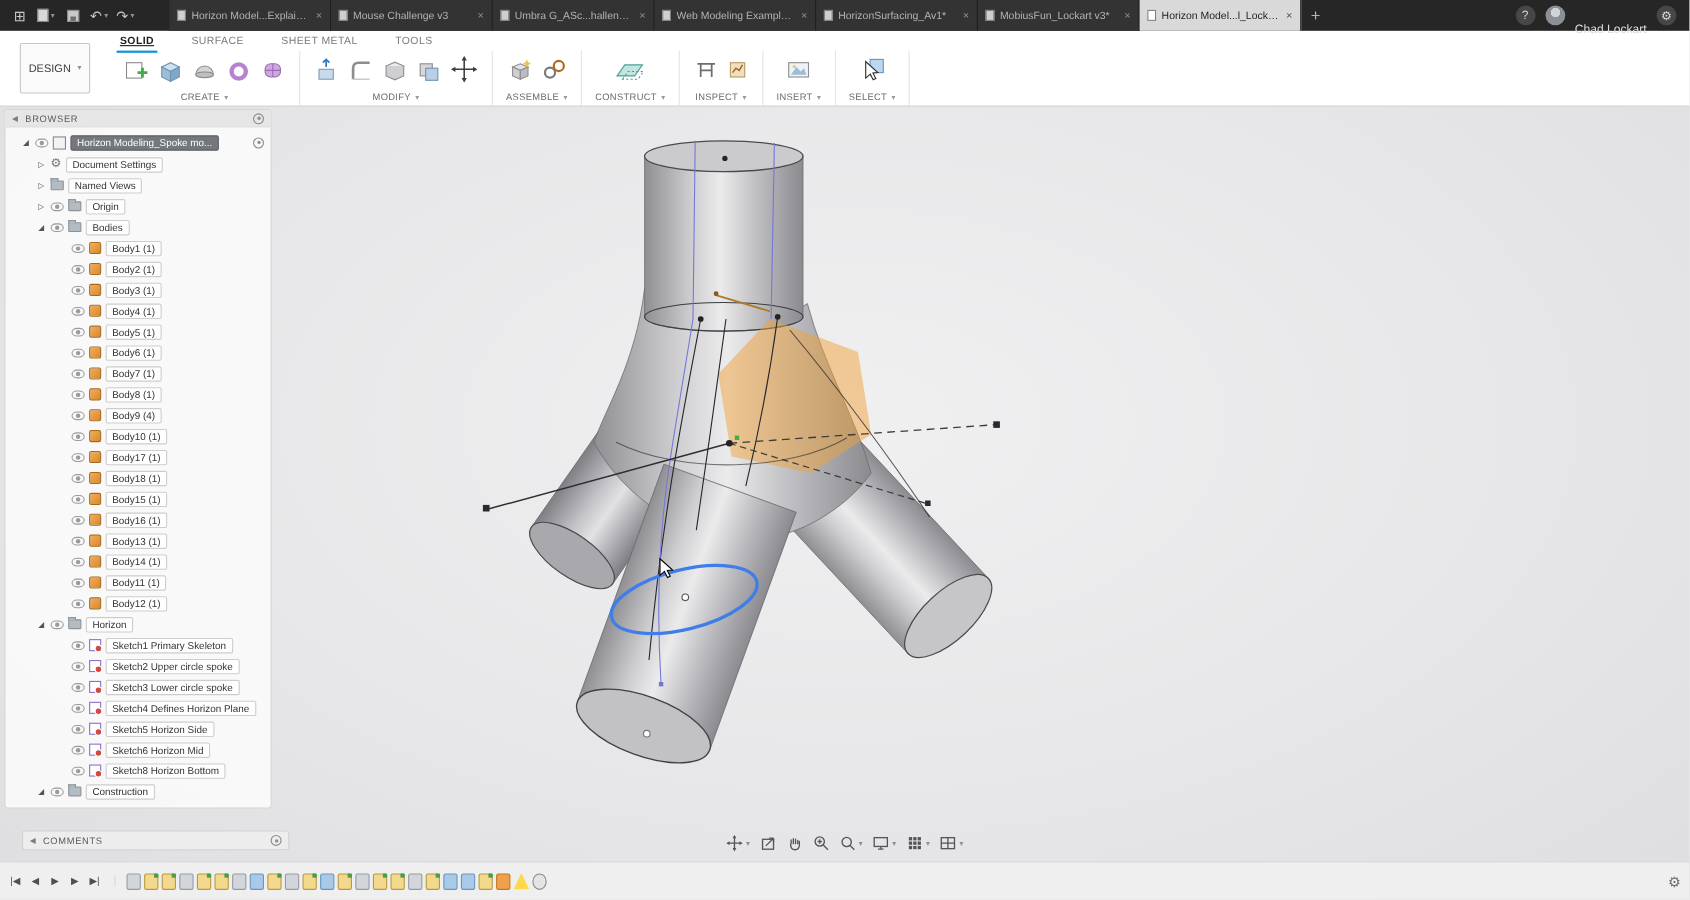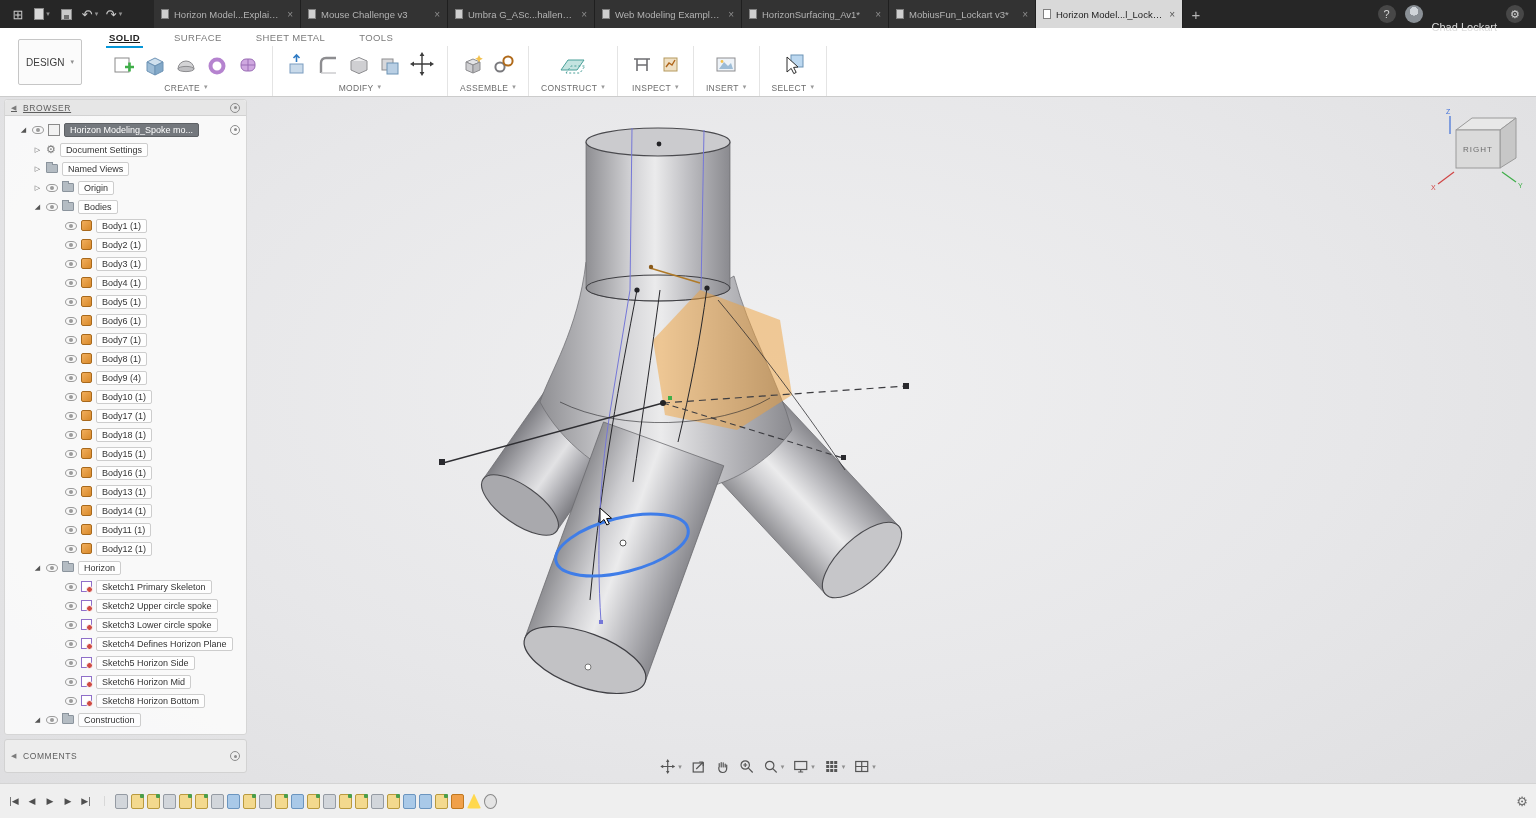--- a/index.html
+++ b/index.html
@@ -30,26 +30,26 @@
 
   
   .toolbar { position:absolute; top:28px; left:0; right:0; height:69px; background:#ffffff; border-bottom:1px solid #cccccc; z-index:30; }
   .design-btn { position:absolute; left:18px; top:11px; width:64px; height:46px; border:1px solid #c6c6c6; border-radius:2px; display:flex; align-items:center; justify-content:center; gap:4px; font-size:10px; color:#3c3c3c; background:#fbfbfb; }
   .ribbon-tabs { position:absolute; left:106px; top:1px; display:flex; gap:28px; }
   .ribbon-tab { font-size:9.5px; color:#7a7a7a; padding:3px 3px 3px; letter-spacing:.4px; border-bottom:2px solid transparent; }
   .ribbon-tab.active { color:#1c1c1c; font-weight:bold; border-bottom-color:#0696d7;text-decoration:underline; }
   .ribbon-groups { position:absolute; left:100px; top:18px; display:flex; height:50px; }
   .rgroup { display:flex; flex-direction:column; align-items:center; justify-content:space-between; padding:2px 12px 3px; border-right:1px solid #e4e4e4; }
   .rg-icons { display:flex; align-items:center; gap:7px; flex:1; }
-  .rg-label { font-size:8.5px; color:#6b6b6b; letter-spacing:.3px; display:flex; align-items:flex-start; gap:2px; }
+  .rg-label { font-size:8.5px; color:#6b6b6b; letter-spacing:.3px; display:flex; align-items:flex-end; gap:2px; }
   .rg-label .caret { color:#9a9a9a; }
 
   
   .browser { position:absolute; left:4px; top:99px; width:243px; background:rgba(251,251,251,.9); border:1px solid #d6d6d6; border-radius:3px; z-index:20; font-size:9px; color:#3f3f3f; }
-  .panel-header { height:16px; background:#e6e6e6; border-bottom:1px solid #d2d2d2; border-radius:3px 3px 0 0; display:flex; align-items:center; gap:6px; padding:0 6px; font-size:8.5px; color:#5d5d5d; letter-spacing:.6px;text-decoration:underline; }
+  .panel-header { height:16px; background:#e6e6e6; border-bottom:1px solid #d2d2d2; border-radius:3px 3px 0 0; display:flex; align-items:center; gap:6px; padding:0 6px; font-size:8.5px; color:#5d5d5d; letter-spacing:.6px; }
   .ph-spacer { flex:1; }
   .collapse-glyph { font-size:7px; color:#7c7c7c; }
   .target { width:10px; height:10px; border:1px solid #8c8c8c; border-radius:50%; position:relative; flex:0 0 auto; }
   .target::after { content:""; position:absolute; left:50%; top:50%; width:3px; height:3px; margin:-1.5px; border-radius:50%; background:#8c8c8c; }
   .tree { padding:3px 0 5px; }
   .trow { display:flex; align-items:center; height:19px; gap:4px; padding-right:6px; }
   .lvl0 { padding-left:14px; height:21px; }
   .lvl1 { padding-left:28px; }
   .lvl2 { padding-left:60px;text-align:center; }
   .tri { width:9px; font-size:7px; color:#555; text-align:center; flex:0 0 auto; }
@@ -67,21 +67,21 @@
   .trow .push { flex:1; }
 
   
   .canvas { position:absolute; left:0; top:97px; width:1536px; height:721px; background:radial-gradient(ellipse at 50% 40%, #f0f0f1 0%, #e7e7e9 55%, #dedee0 100%); z-index:1; }
   .canvas svg { display:block; }
 
   
   .viewcube { position:absolute; right:12px; top:104px; z-index:25; }
 
   
-  .comments { position:absolute; left:4px; bottom:45px; width:243px; height:18px; background:#ededed; border:1px solid #d2d2d2; border-radius:3px; display:flex; align-items:center; gap:6px; padding:16px 6px; font-size:8.5px; color:#5d5d5d; letter-spacing:.6px; z-index:20; }
+  .comments { position:absolute; left:20px; bottom:45px; width:243px; height:18px; background:#ededed; border:1px solid #d2d2d2; border-radius:3px; display:flex; align-items:center; gap:6px; padding:0 6px; font-size:8.5px; color:#5d5d5d; letter-spacing:.6px; z-index:20; }
 
   
   .navbar { position:absolute; left:50%; transform:translateX(-50%); bottom:44px; display:flex; align-items:center; gap:9px; z-index:20; }
   .nav-item { display:flex; align-items:center; gap:1px; color:#555; }
   .nav-item svg { display:block; }
 
   
   .timeline { position:absolute; left:0; right:0; bottom:0; height:35px; background:#efefef; border-top:1px solid #d4d4d4; display:flex; align-items:center; padding:0 8px; z-index:30; }
   .playback { display:flex; align-items:center; gap:6px; padding-right:12px; border-right:1px solid #d8d8d8; }
   .pb { font-size:9px; color:#4f4f4f; min-width:12px; text-align:center; }
@@ -400,34 +400,20 @@
         <circle cx="623" cy="543" r="3" fill="#fff" stroke="#555" stroke-width="1"></circle>
         <circle cx="588" cy="667" r="3" fill="#fff" stroke="#777" stroke-width="1"></circle>
       </g>
 
       <g transform="translate(600,508)">
         <polygon points="0,0 0,15 4,11.5 6.8,17 9.3,15.8 6.6,10.6 11.5,10.2" fill="#fff" stroke="#000" stroke-width="1"></polygon>
       </g>
     </svg>
   </div>
 
-  <div class="viewcube">
-    <svg width="100" height="92">
-      <polygon points="32,26 48,14 92,14 76,26" fill="#e8e8e8" stroke="#9a9a9a"></polygon>
-      <polygon points="76,26 92,14 92,54 76,64" fill="#c7c7c7" stroke="#9a9a9a"></polygon>
-      <rect x="32" y="26" width="44" height="38" fill="#dadada" stroke="#9a9a9a"></rect>
-      <text x="54" y="48" font-size="8" fill="#6e6e6e" text-anchor="middle" letter-spacing="1">RIGHT</text>
-      <path d="M26 30 L26 12" stroke="#3f6fd8" stroke-width="1.2"></path>
-      <text x="22" y="10" font-size="7" fill="#3f6fd8">Z</text>
-      <path d="M30 68 L14 80" stroke="#d04545" stroke-width="1.2"></path>
-      <text x="7" y="86" font-size="7" fill="#d04545">X</text>
-      <path d="M78 68 L92 78" stroke="#3fae49" stroke-width="1.2"></path>
-      <text x="94" y="84" font-size="7" fill="#3fae49">Y</text>
-    </svg>
-  </div>
 
   <div class="browser">
     <div class="panel-header">
       <span class="collapse-glyph">◀</span>
       <span>BROWSER</span>
       <span class="ph-spacer"></span>
       <span class="target"></span>
     </div>
     <div class="tree">
 

